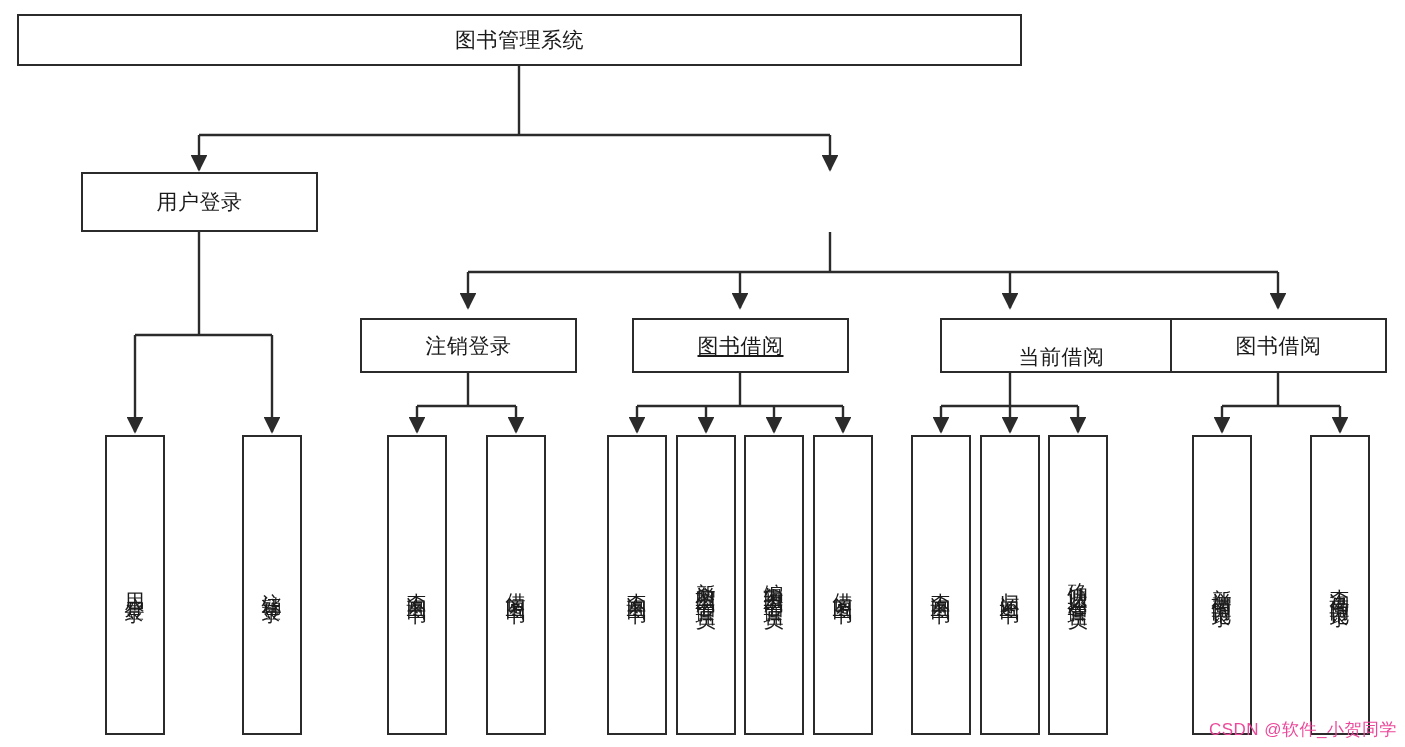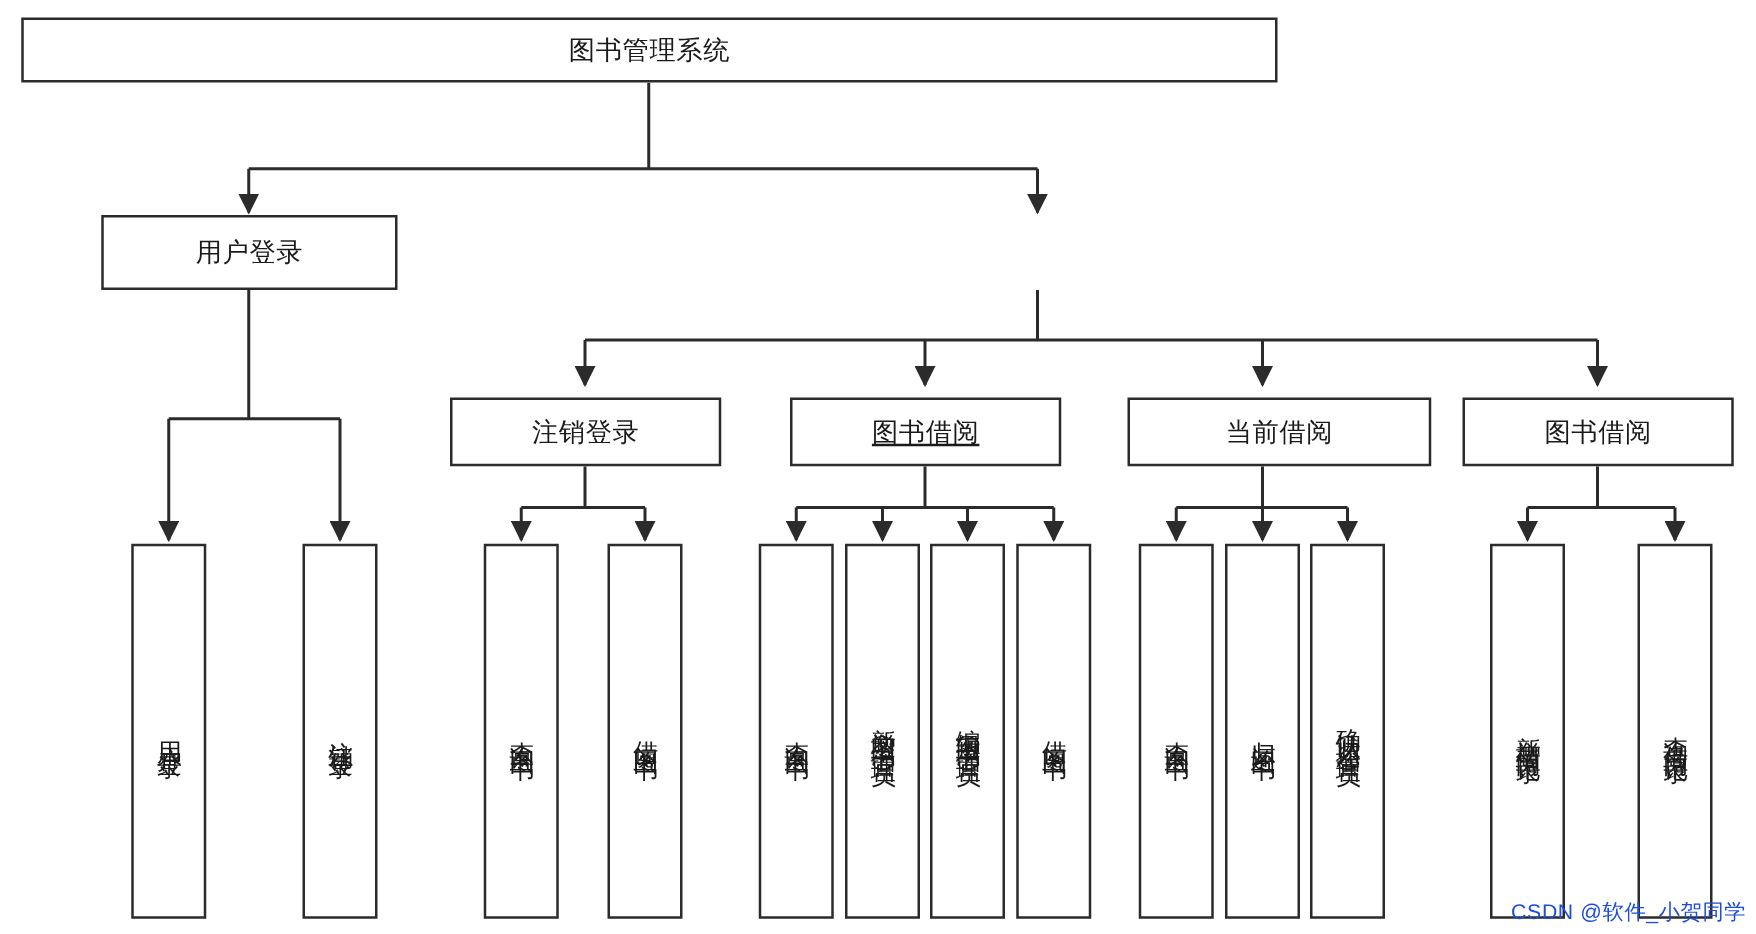--- a/index.html
+++ b/index.html
@@ -50,21 +50,21 @@
     letter-spacing: 4px;
     line-height: 1;
     white-space: nowrap;
     display: block;
   }
   .watermark {
     position: absolute;
     right: 8px;
     bottom: 6px;
     font-size: 17px;
-    color: #1d4ed8;
+    color: #ec4899;
     z-index: 5;
     white-space: nowrap;
     letter-spacing: 0.5px;
   }
 </style>
 </head>
 <body>
 
 <div id="diagram-root">
 
@@ -125,21 +125,21 @@
   <div class="node node-h" style="left:81px; top:172px; width:237px; height:60px;">
     <span>用户登录</span>
   </div>
 
   <div class="node node-h" style="left:360px; top:318px; width:217px; height:55px;">
     <span>注销登录</span>
   </div>
   <div class="node node-h" style="left:632px; top:318px; width:217px; height:55px;text-decoration:underline;">
     <span>图书借阅</span>
   </div>
-  <div class="node node-h" style="left:902px; top:318px; width:243px; height:55px;">
+  <div class="node node-h" style="left:940px; top:318px; width:243px; height:55px;align-items:flex-end;">
     <span>当前借阅</span>
   </div>
   <div class="node node-h" style="left:1170px; top:318px; width:217px; height:55px;">
     <span>图书借阅</span>
   </div>
 
   <div class="node node-v" style="left:105px; top:435px; width:60px; height:300px;">
     <span class="vlabel">用户登录</span>
   </div>
   <div class="node node-v" style="left:242px; top:435px; width:60px; height:300px;">

